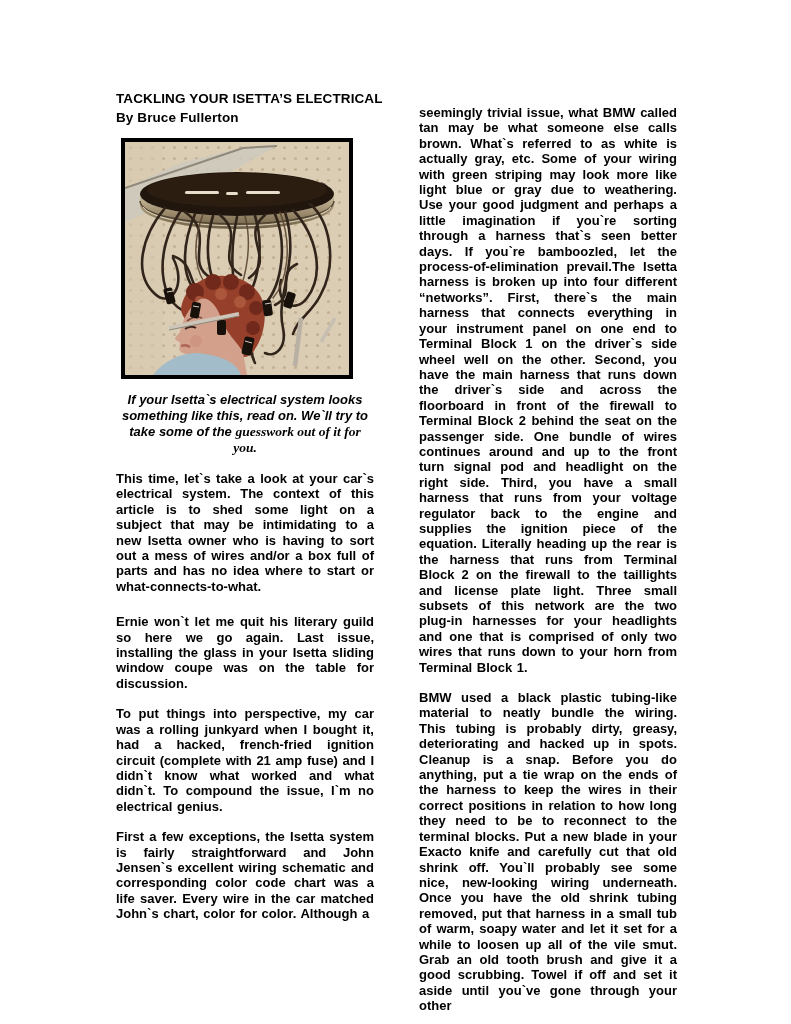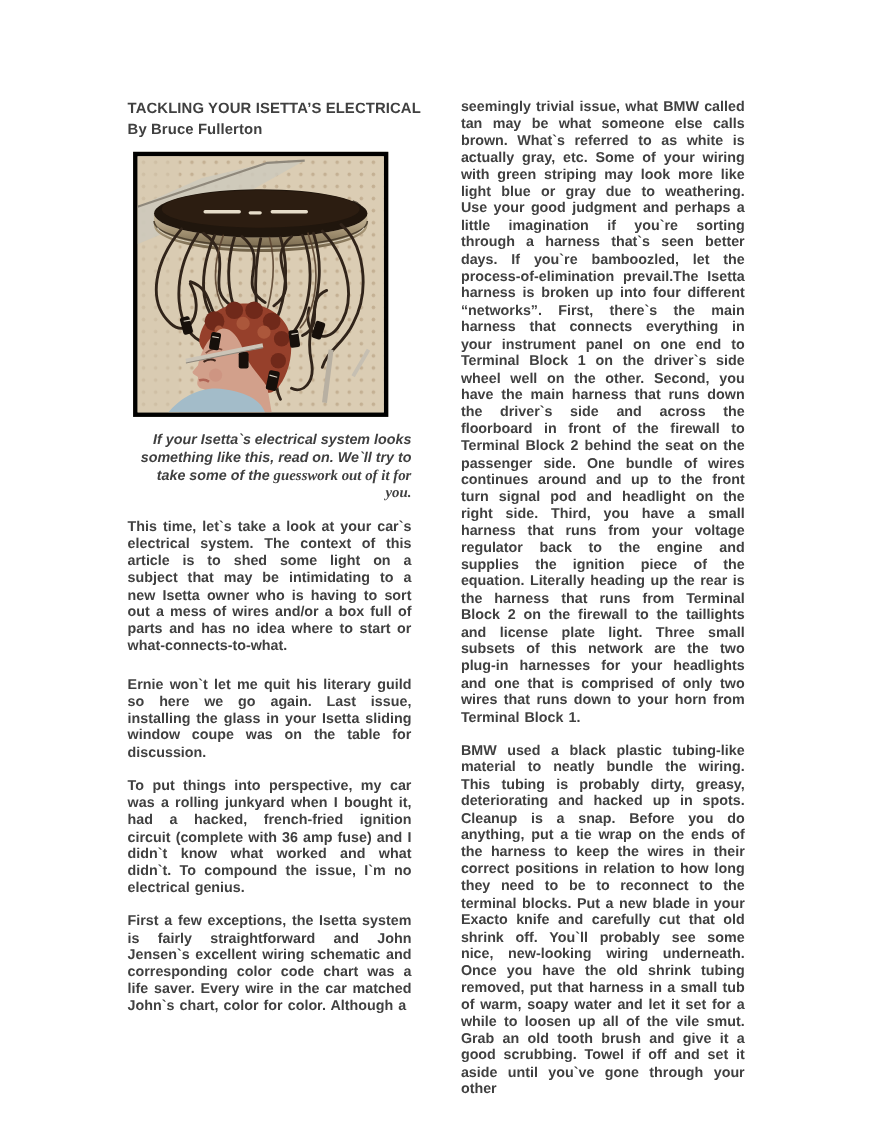--- a/index.html
+++ b/index.html
@@ -1,45 +1,45 @@
 <!DOCTYPE html>
 <html><head>
 <meta charset="utf-8">
 <style>
   html,body { margin:0; padding:0; background:#ffffff; }
   .page {
     position:relative; width:791px; height:1024px; background:#ffffff;
-    font-family:"Liberation Sans", sans-serif; color:#404040; overflow:hidden;
+    font-family:"Liberation Sans", sans-serif; color:#000000; overflow:hidden;
   }
   .col { position:absolute; top:89px; width:258px; }
   .col-left  { left:116px; }
   .col-right { left:419px; }
 
   .title-line {
     display:block; font-weight:bold; font-size:13.5px; line-height:19px;
     white-space:nowrap; letter-spacing:0.1px;
   }
   h1 { margin:0; padding:0; font-size:13.5px; }
 
   .photo-frame {
     margin:11px 0 0 5px; width:224px; height:233px;
     border:4px solid #000000; background:#d8cab1; overflow:hidden;
   }
 
   .caption {
     margin:13px 0 0 0; font-weight:bold; font-style:italic;
-    font-size:13px; line-height:16px; text-align:right;
+    font-size:13px; line-height:16px; text-align:center;
   }
   .caption .serif-part { font-family:"Liberation Serif", serif; font-size:13.5px; }
 
   p.body {
     margin:15px 0 0 0; font-weight:bold; font-size:13px; line-height:15.4px;
     text-align:justify; word-spacing:1px;
   }
-  .col-right p.body:first-child { margin-top:0; }
+  .col-right p.body:first-child { margin-top:16px; }
   p.lead { margin-top:20px; }
 </style>
 </head>
 <body>
 
 <div class="page">
 
   <div class="col col-left">
     <h1>
       <span class="title-line">TACKLING YOUR ISETTA’S ELECTRICAL</span>
@@ -155,21 +155,21 @@
           <line x1="196" y1="200" x2="210" y2="176" stroke="#c6bfb2" stroke-width="3.5"></line>
           <line x1="176" y1="176" x2="170" y2="224" stroke="#b8b0a2" stroke-width="4.5"></line>
         </g>
       </svg>
     </div>
 
     <p class="caption"><span>If your Isetta`s electrical system looks something like this, read on. We`ll try to take some of the </span><span class="serif-part">guesswork out of it for you.</span></p>
 
     <p class="body">This time, let`s take a look at your car`s electrical system. The context of this article is to shed some light on a subject that may be intimidating to a new Isetta owner who is having to sort out a mess of wires and/or a box full of parts and has no idea where to start or what-connects-to-what.</p>
     <p class="body lead">Ernie won`t let me quit his literary guild so here we go again.  Last issue, installing the glass in your Isetta sliding window coupe was on the table for discussion.</p>
-    <p class="body">To put things into perspective, my car was a rolling junkyard when I bought it, had a hacked, french-fried ignition circuit (complete with 36 amp fuse) and I didn`t know what worked and what didn`t. To compound the issue, I`m no electrical genius.</p>
+    <p class="body">To put things into perspective, my car was a rolling junkyard when I bought it, had a hacked, french-fried ignition circuit (complete with 21 amp fuse) and I didn`t know what worked and what didn`t. To compound the issue, I`m no electrical genius.</p>
     <p class="body">First a few exceptions, the Isetta system is fairly straightforward and John Jensen`s excellent wiring schematic and corresponding color code chart was a life saver. Every wire in the car matched John`s chart, color for color. Although a</p>
   </div>
 
   <div class="col col-right">
     <p class="body">seemingly trivial issue, what BMW called tan may be what someone else calls brown. What`s referred to as white is actually gray, etc. Some of your wiring with green striping may look more like light blue or gray due to weathering. Use your good judgment and perhaps a little imagination if you`re sorting through a harness that`s seen better days.  If you`re bamboozled, let the process-of-elimination prevail.The Isetta harness is broken up into four different “networks”. First, there`s the main harness that connects everything in your instrument panel on one end to Terminal Block 1 on the driver`s side wheel well on the other. Second, you have the main harness that runs down the driver`s side and across the floorboard in front of the firewall to Terminal Block 2 behind the seat on the passenger side. One bundle of wires continues around and up to the front turn signal pod and headlight on the right side. Third, you have a small harness that runs from your voltage regulator back to the engine and supplies the ignition piece of the equation. Literally heading up the rear is the harness that runs from Terminal Block 2 on the firewall to the taillights and license plate light. Three small subsets of this network are the two plug-in harnesses for your headlights and one that is comprised of only two wires that runs down to your horn from Terminal Block 1.</p>
     <p class="body">BMW used a black plastic tubing-like material to neatly bundle the wiring. This tubing is probably dirty, greasy, deteriorating and hacked up in spots. Cleanup is a snap. Before you do anything, put a tie wrap on the ends of the harness to keep the wires in their correct positions in relation to how long they need to be to reconnect to the terminal blocks. Put a new blade in your Exacto knife and carefully cut that old shrink off. You`ll probably see some nice, new-looking wiring underneath.  Once you have the old shrink tubing removed, put that harness in a small tub of warm, soapy water and let it set for a while to loosen up all of the vile smut. Grab an old tooth brush and give it a good scrubbing. Towel if off and set it aside until you`ve gone through your other</p>
   </div>
 
 </div>
 

